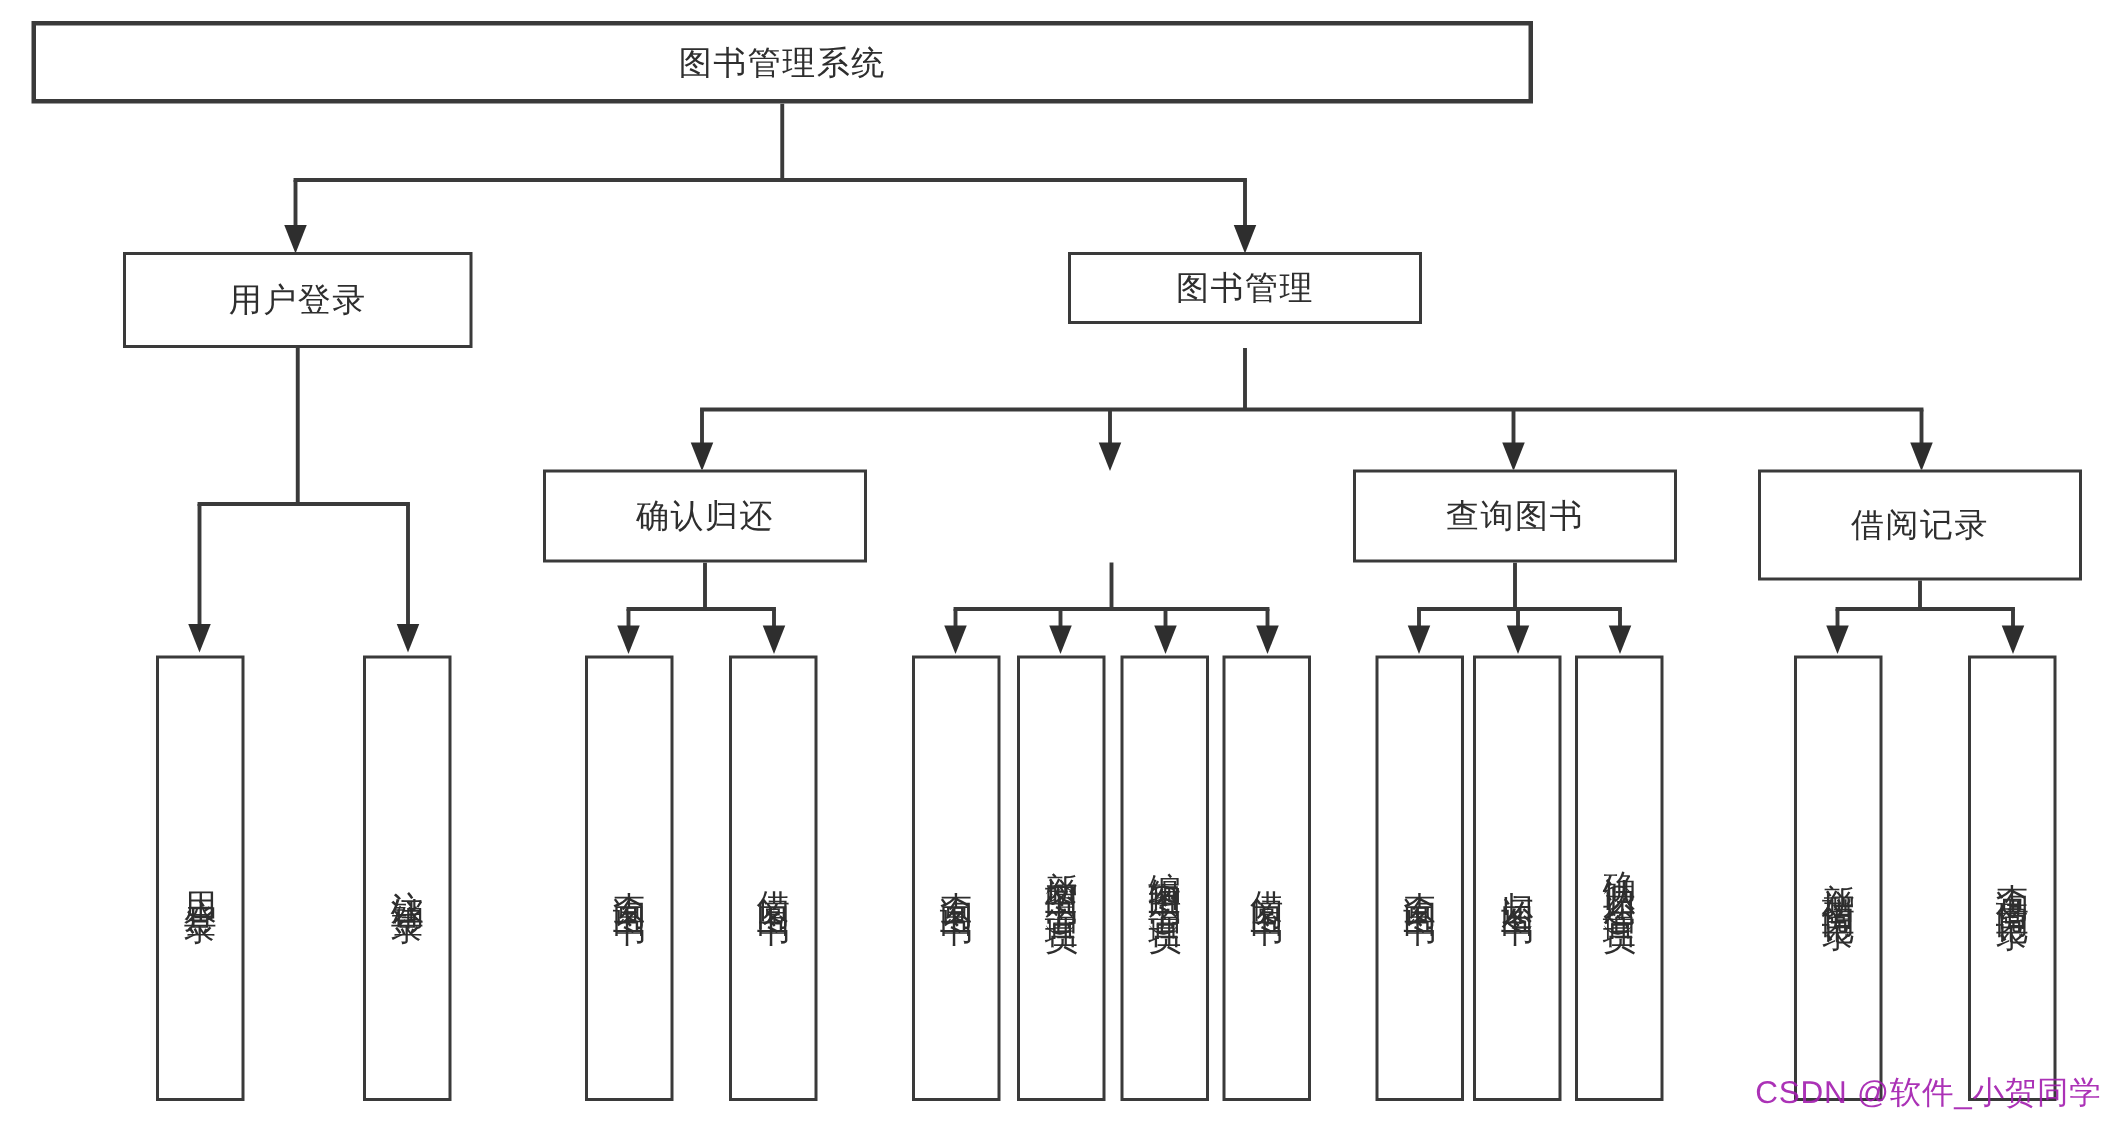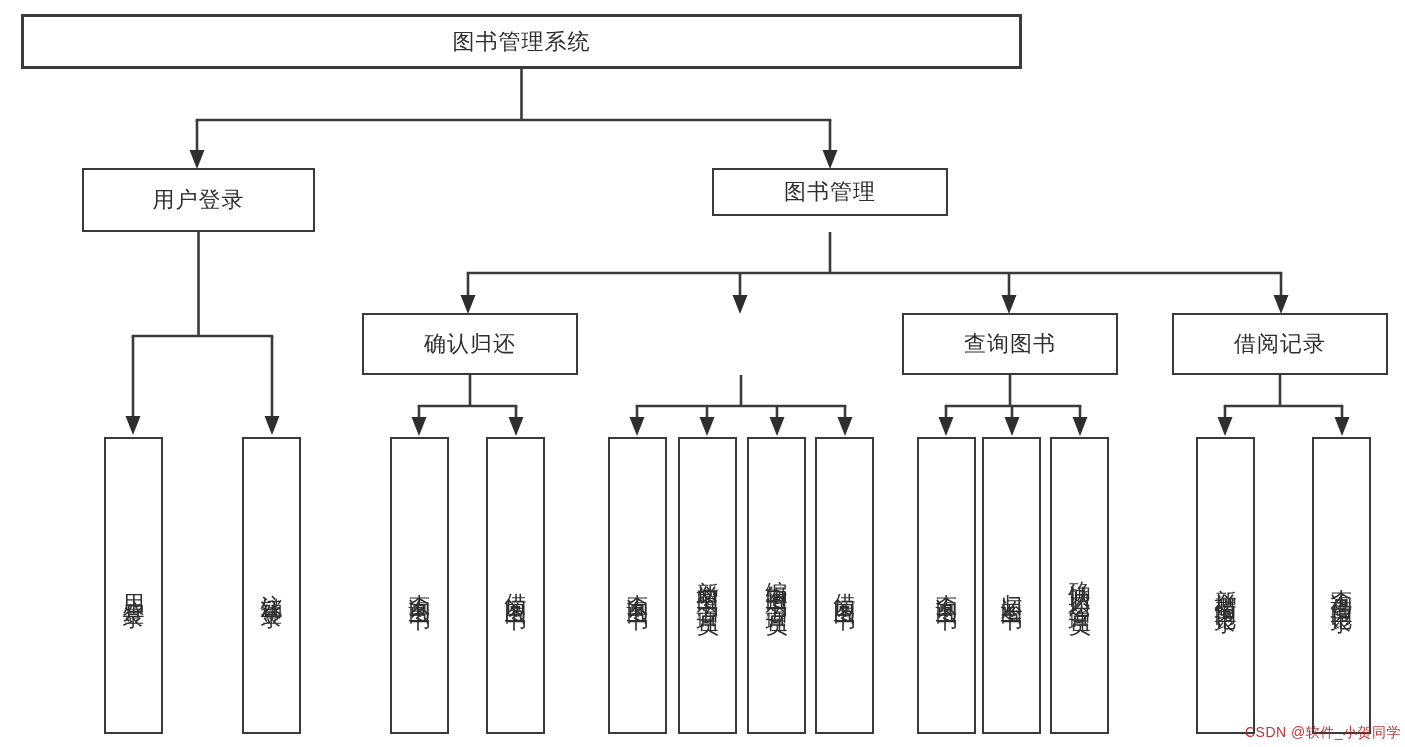--- a/index.html
+++ b/index.html
@@ -27,22 +27,22 @@
   .node.leaf{
     writing-mode:vertical-rl;
     letter-spacing:5px;
     font-size:22px;
     line-height:1;
     padding:10px 0;
   }
   .watermark{
     position:absolute;
     right:4px;bottom:5px;
-    font-size:14px;
-    color:#b91c1c;
+    font-size:21px;
+    color:#a21caf;
     letter-spacing:0.5px;
     z-index:6;
     opacity:0.9;
     white-space:nowrap;
   }
 </style>
 </head>
 <body>
 
 <div class="page">
@@ -120,21 +120,21 @@
     </g>
   </svg>
 
   <div class="node root" style="left:21px;top:14px;width:1001px;height:55px;">图书管理系统</div>
 
   <div class="node" style="left:82px;top:168px;width:233px;height:64px;">用户登录</div>
   <div class="node" style="left:712px;top:168px;width:236px;height:48px;">图书管理</div>
 
   <div class="node" style="left:362px;top:313px;width:216px;height:62px;">确认归还</div>
   <div class="node" style="left:902px;top:313px;width:216px;height:62px;">查询图书</div>
-  <div class="node" style="left:1172px;top:313px;width:216px;height:62px;">借阅记录</div>
+  <div class="node" style="left:1172px;top:313px;width:216px;height:74px;">借阅记录</div>
 
   <div class="node leaf" style="left:104px;top:437px;width:59px;height:297px;">用户登录</div>
   <div class="node leaf" style="left:242px;top:437px;width:59px;height:297px;">注销登录</div>
 
   <div class="node leaf" style="left:390px;top:437px;width:59px;height:297px;">查询图书</div>
   <div class="node leaf" style="left:486px;top:437px;width:59px;height:297px;">借阅图书</div>
 
   <div class="node leaf" style="left:608px;top:437px;width:59px;height:297px;">查询图书</div>
   <div class="node leaf" style="left:678px;top:437px;width:59px;height:297px;">新增图书（管理员）</div>
   <div class="node leaf" style="left:747px;top:437px;width:59px;height:297px;">编辑图书（管理员）</div>

